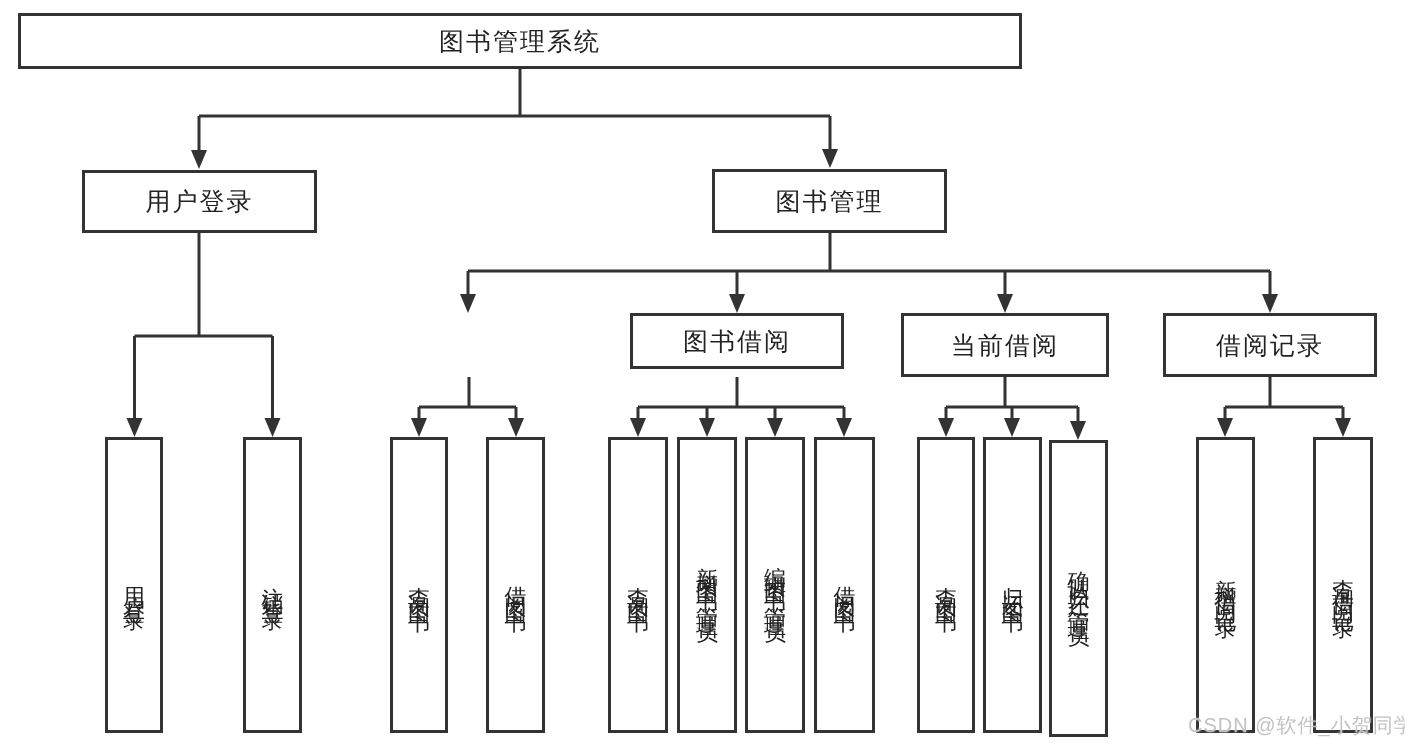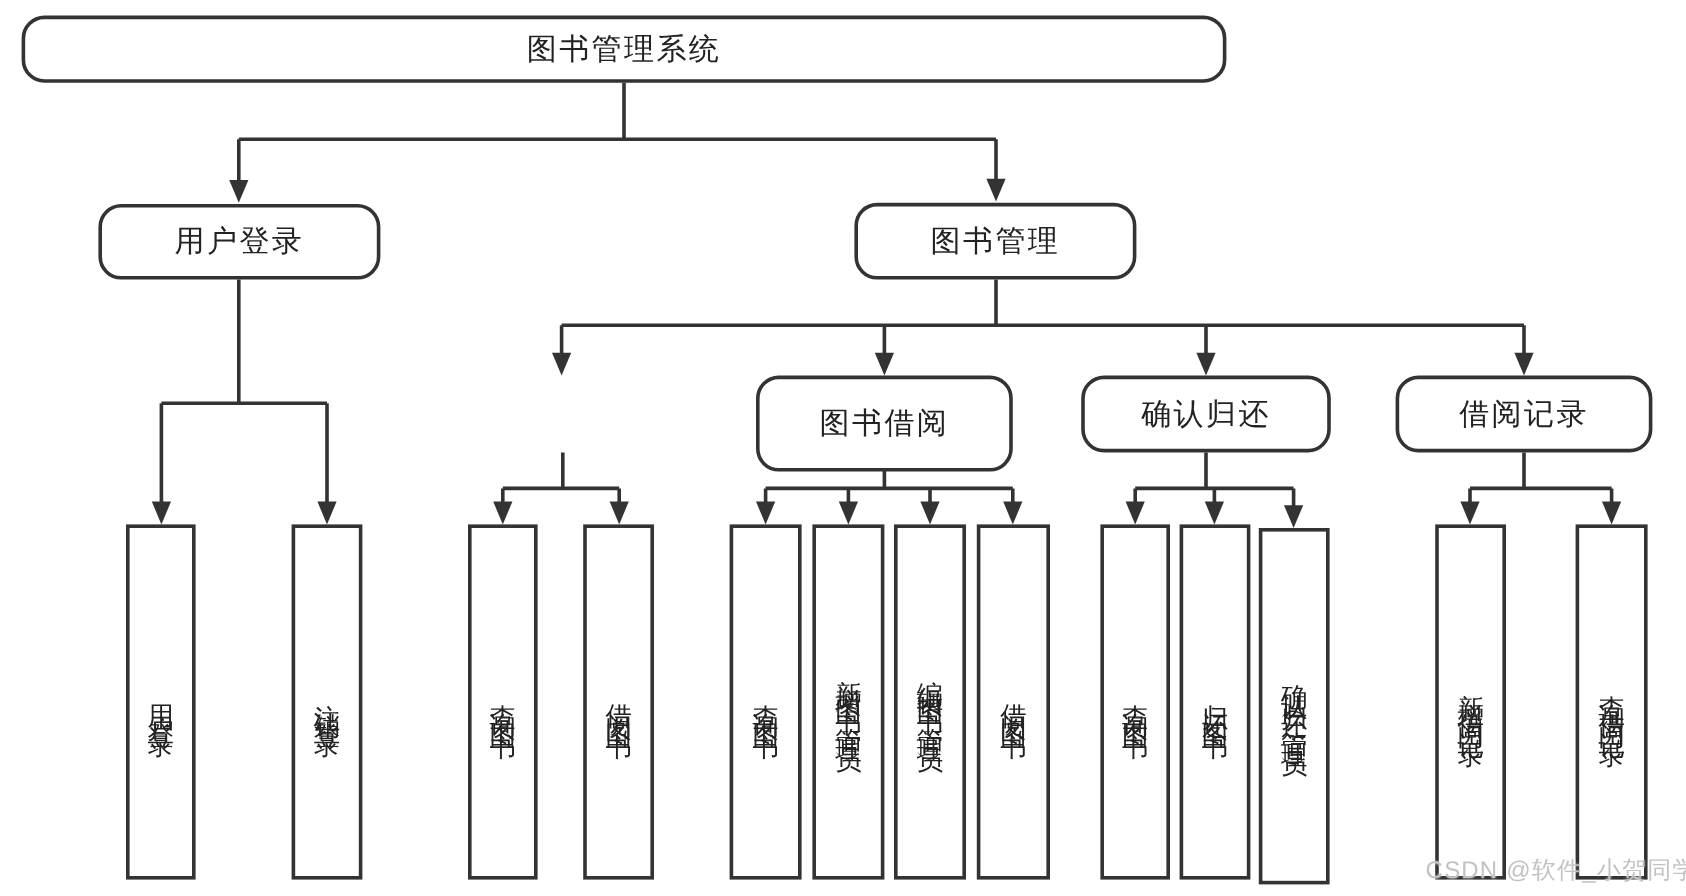--- a/index.html
+++ b/index.html
@@ -20,21 +20,20 @@
     align-items:center;
     justify-content:center;
     color:#222222;
     z-index:2;
     text-align:center;
   }
   .h-node{
     font-size:25px;
     letter-spacing:2px;
     line-height:1;
-    border-radius:19px;
   }
   .v-node{
     writing-mode:vertical-lr;
     text-orientation:mixed;
     font-size:22px;
     letter-spacing:8px;
     line-height:1;
   }
   .watermark{
     position:absolute;
@@ -90,22 +89,22 @@
       <polygon points="1225,437 1217,418 1233,418"></polygon>
       <polygon points="1343,437 1335,418 1351,418"></polygon>
     </g>
   </svg>
 
   <div class="node h-node" style="left:18px;top:13px;width:1004px;height:56px">图书管理系统</div>
 
   <div class="node h-node" style="left:82px;top:170px;width:235px;height:63px">用户登录</div>
   <div class="node h-node" style="left:712px;top:169px;width:235px;height:64px">图书管理</div>
 
-  <div class="node h-node" style="left:630px;top:313px;width:214px;height:80px">图书借阅</div>
-  <div class="node h-node" style="left:901px;top:313px;width:208px;height:64px">确认归还</div>
+  <div class="node h-node" style="left:630px;top:313px;width:214px;height:56px">图书借阅</div>
+  <div class="node h-node" style="left:901px;top:313px;width:208px;height:64px">当前借阅</div>
   <div class="node h-node" style="left:1163px;top:313px;width:214px;height:64px">借阅记录</div>
 
   <div class="node v-node" style="left:105px;top:437px;width:58px;height:296px">用户登录</div>
   <div class="node v-node" style="left:243px;top:437px;width:59px;height:296px">注销登录</div>
 
   <div class="node v-node" style="left:390px;top:437px;width:58px;height:296px">查询图书</div>
   <div class="node v-node" style="left:486px;top:437px;width:59px;height:296px">借阅图书</div>
 
   <div class="node v-node" style="left:608px;top:437px;width:60px;height:296px">查询图书</div>
   <div class="node v-node" style="left:677px;top:437px;width:60px;height:296px">新增图书（管理员）</div>

